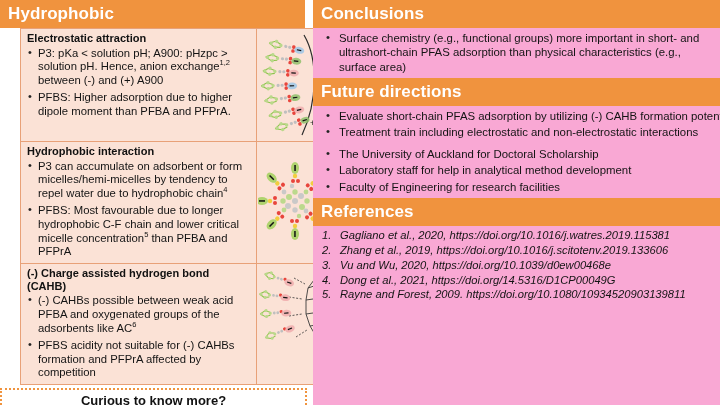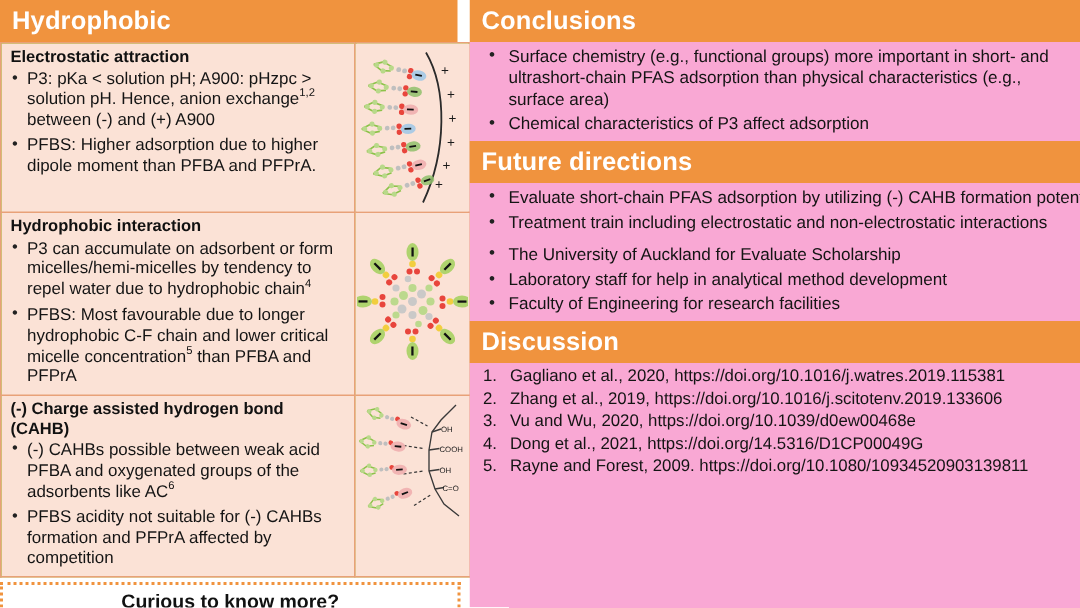--- a/index.html
+++ b/index.html
@@ -47,21 +47,22 @@
     padding: 5px 8px 6px 8px;
     letter-spacing: 0.1px;
     white-space: nowrap;
   }
 
   
   .disc-table {
     border-collapse: collapse;
     width: 305px;
     table-layout: fixed;
-    background: #84cc16;
+    background: #0369a1;
+    margin-left: 20px;
   }
   .disc-table td {
     border: 1px solid #E8A178;
     background: #FBE2D6;
     vertical-align: top;
     padding: 0;
   }
   .disc-table td.text-cell {
     width: 227px;
     padding: 2px 4px 3px 4px;
@@ -152,20 +153,21 @@
     counter-reset: rf;
   }
   ol.refs li {
     counter-increment: rf;
     font-size: 11.2px;
     line-height: 1.33;
     position: relative;
     padding-left: 21px;
     color: #141414;
     white-space: nowrap;
+    font-style: italic;
   }
   ol.refs li:before {
     content: counter(rf) ".";
     position: absolute;
     left: 3px;
     top: 0;
   }
 
   
   .fig { display: block; margin: 0 auto; }
@@ -512,41 +514,40 @@
     </div>
 
   </div>
 
   <div class="col-right">
 
     <div class="sec-header">Conclusions</div>
     <div class="block-body">
       <ul class="r">
         <li>Surface chemistry (e.g., functional groups) more important in short- and ultrashort-chain PFAS adsorption than physical characteristics (e.g., surface area)</li>
-        <li>Chemical characteristics of P3 affect adsorption</li>
       </ul>
     </div>
 
     <div class="sec-header">Future directions</div>
     <div class="block-body">
       <ul class="r">
         <li style="white-space:nowrap">Evaluate short-chain PFAS adsorption by utilizing (-) CAHB formation potential</li>
         <li style="white-space:nowrap">Treatment train including electrostatic and non-electrostatic interactions</li>
       </ul>
     </div>
 
     <div class="block-body">
       <ul class="r nowrapline">
-        <li>The University of Auckland for Evaluate Scholarship</li>
+        <li>The University of Auckland for Doctoral Scholarship</li>
         <li>Laboratory staff for help in analytical method development</li>
         <li>Faculty of Engineering for research facilities</li>
       </ul>
     </div>
 
-    <div class="sec-header">Discussion</div>
+    <div class="sec-header">References</div>
     <div class="block-body" style="padding:2px 6px 4px 6px; flex:1;">
       <ol class="refs">
         <li>Gagliano et al., 2020, https://doi.org/10.1016/j.watres.2019.115381</li>
         <li>Zhang et al., 2019, https://doi.org/10.1016/j.scitotenv.2019.133606</li>
         <li>Vu and Wu, 2020, https://doi.org/10.1039/d0ew00468e</li>
         <li>Dong et al., 2021, https://doi.org/14.5316/D1CP00049G</li>
         <li>Rayne and Forest, 2009. https://doi.org/10.1080/10934520903139811</li>
 
       </ol>
     </div>

